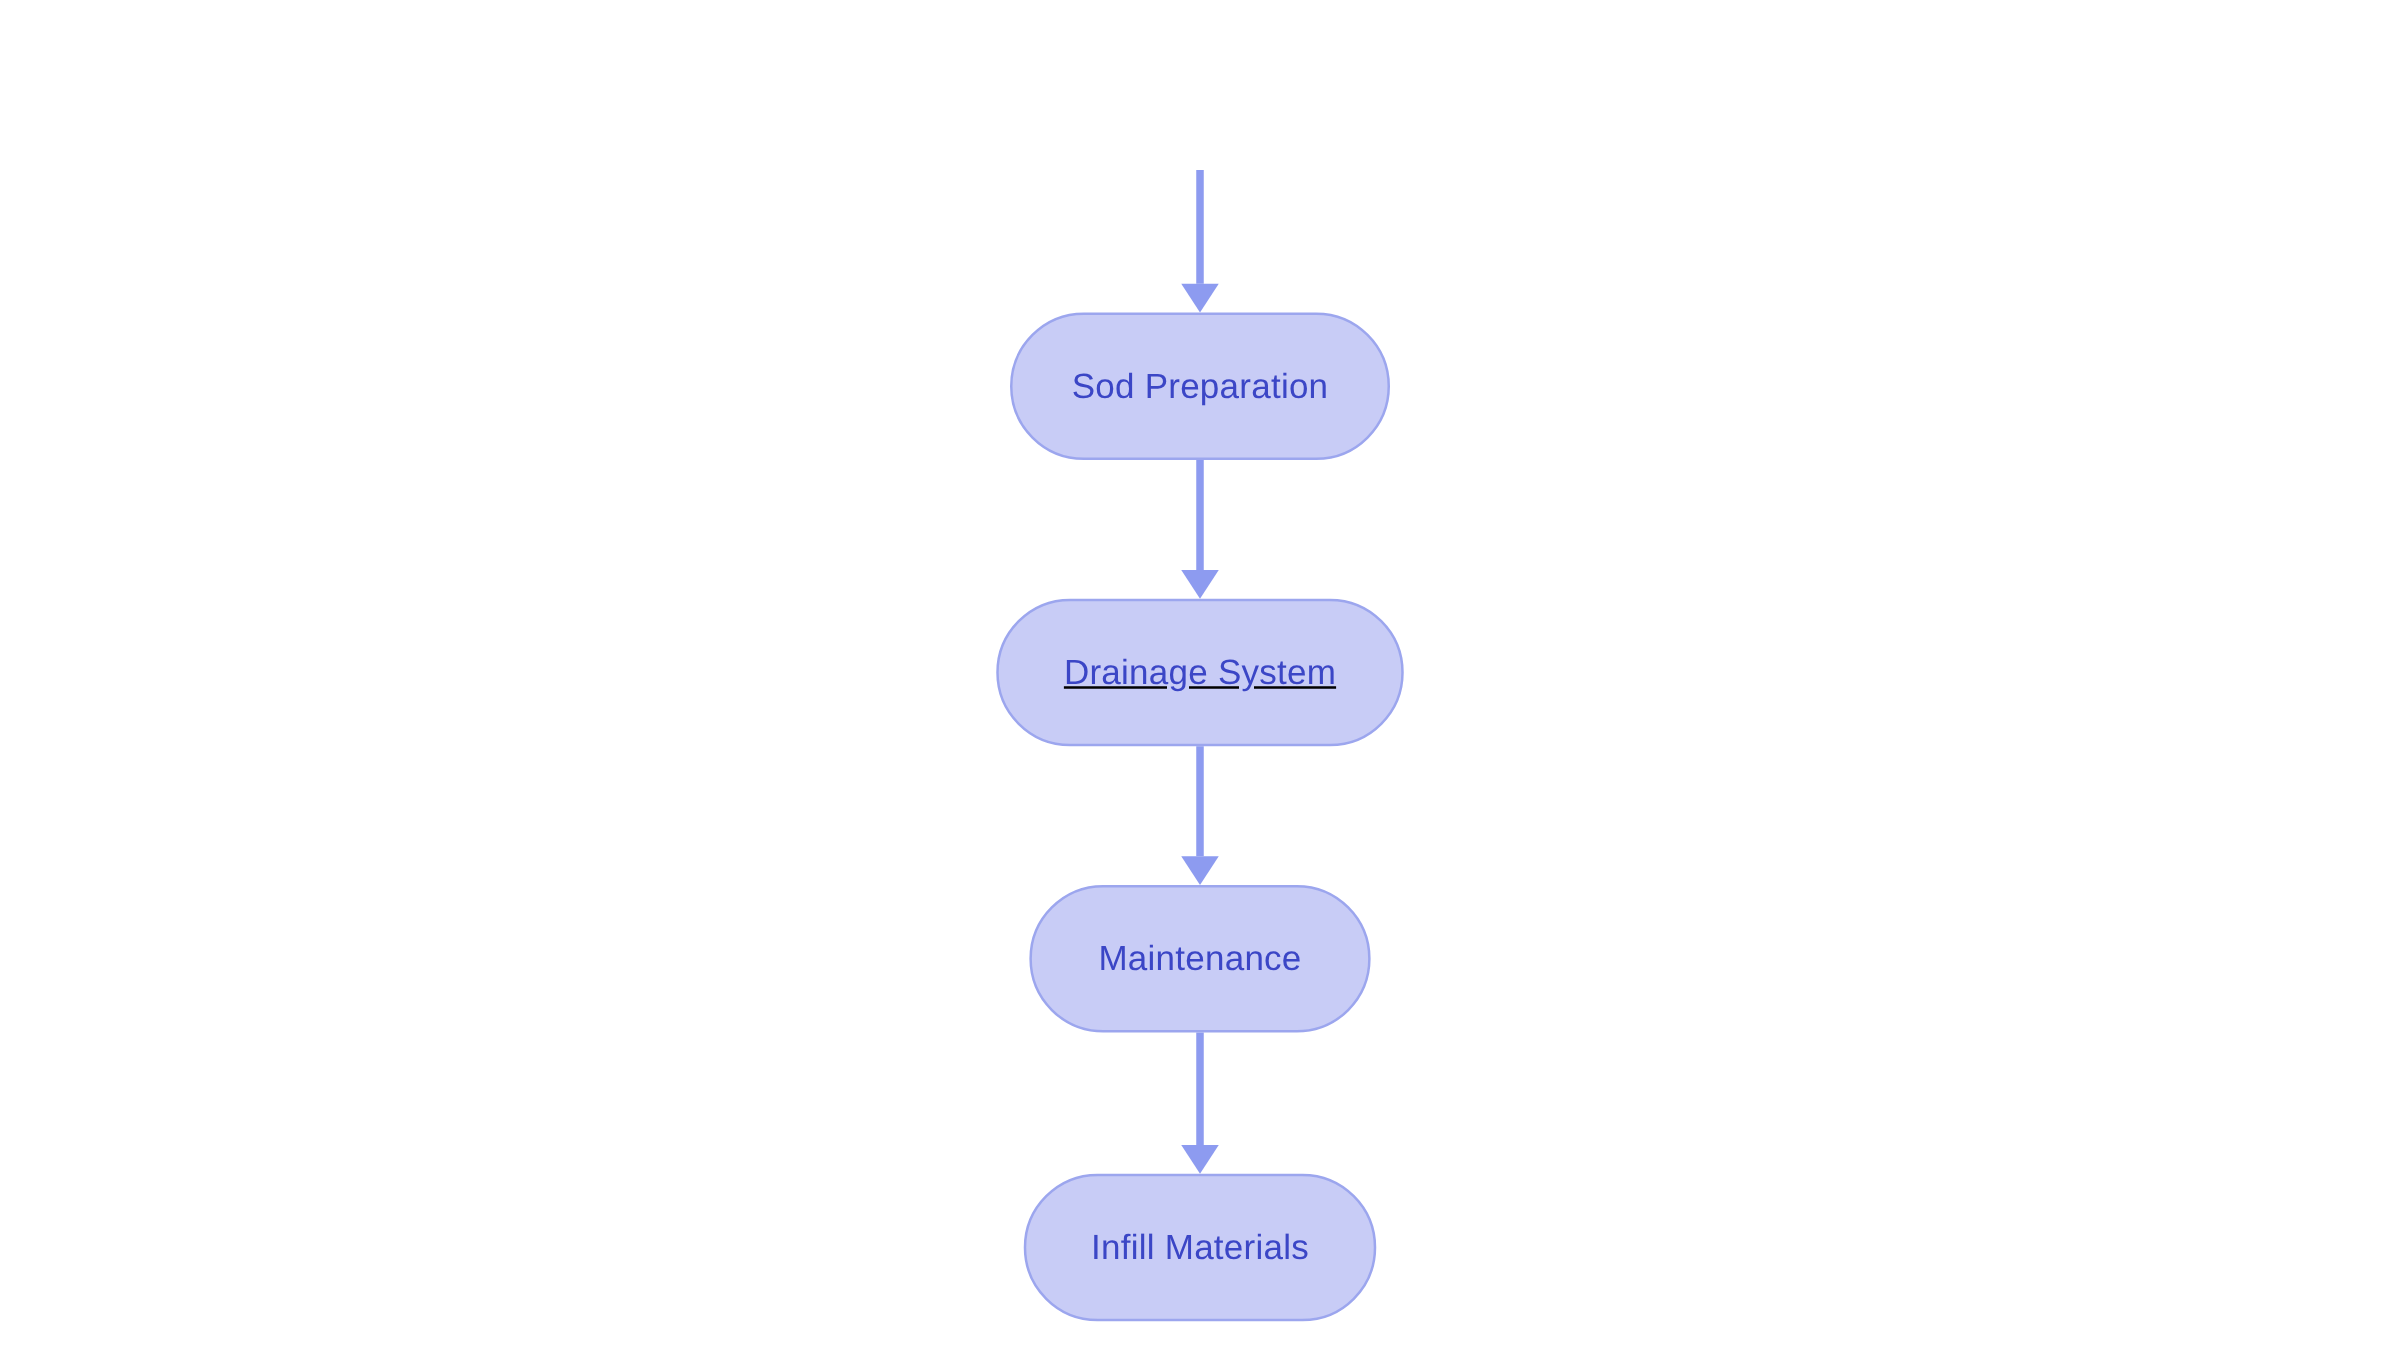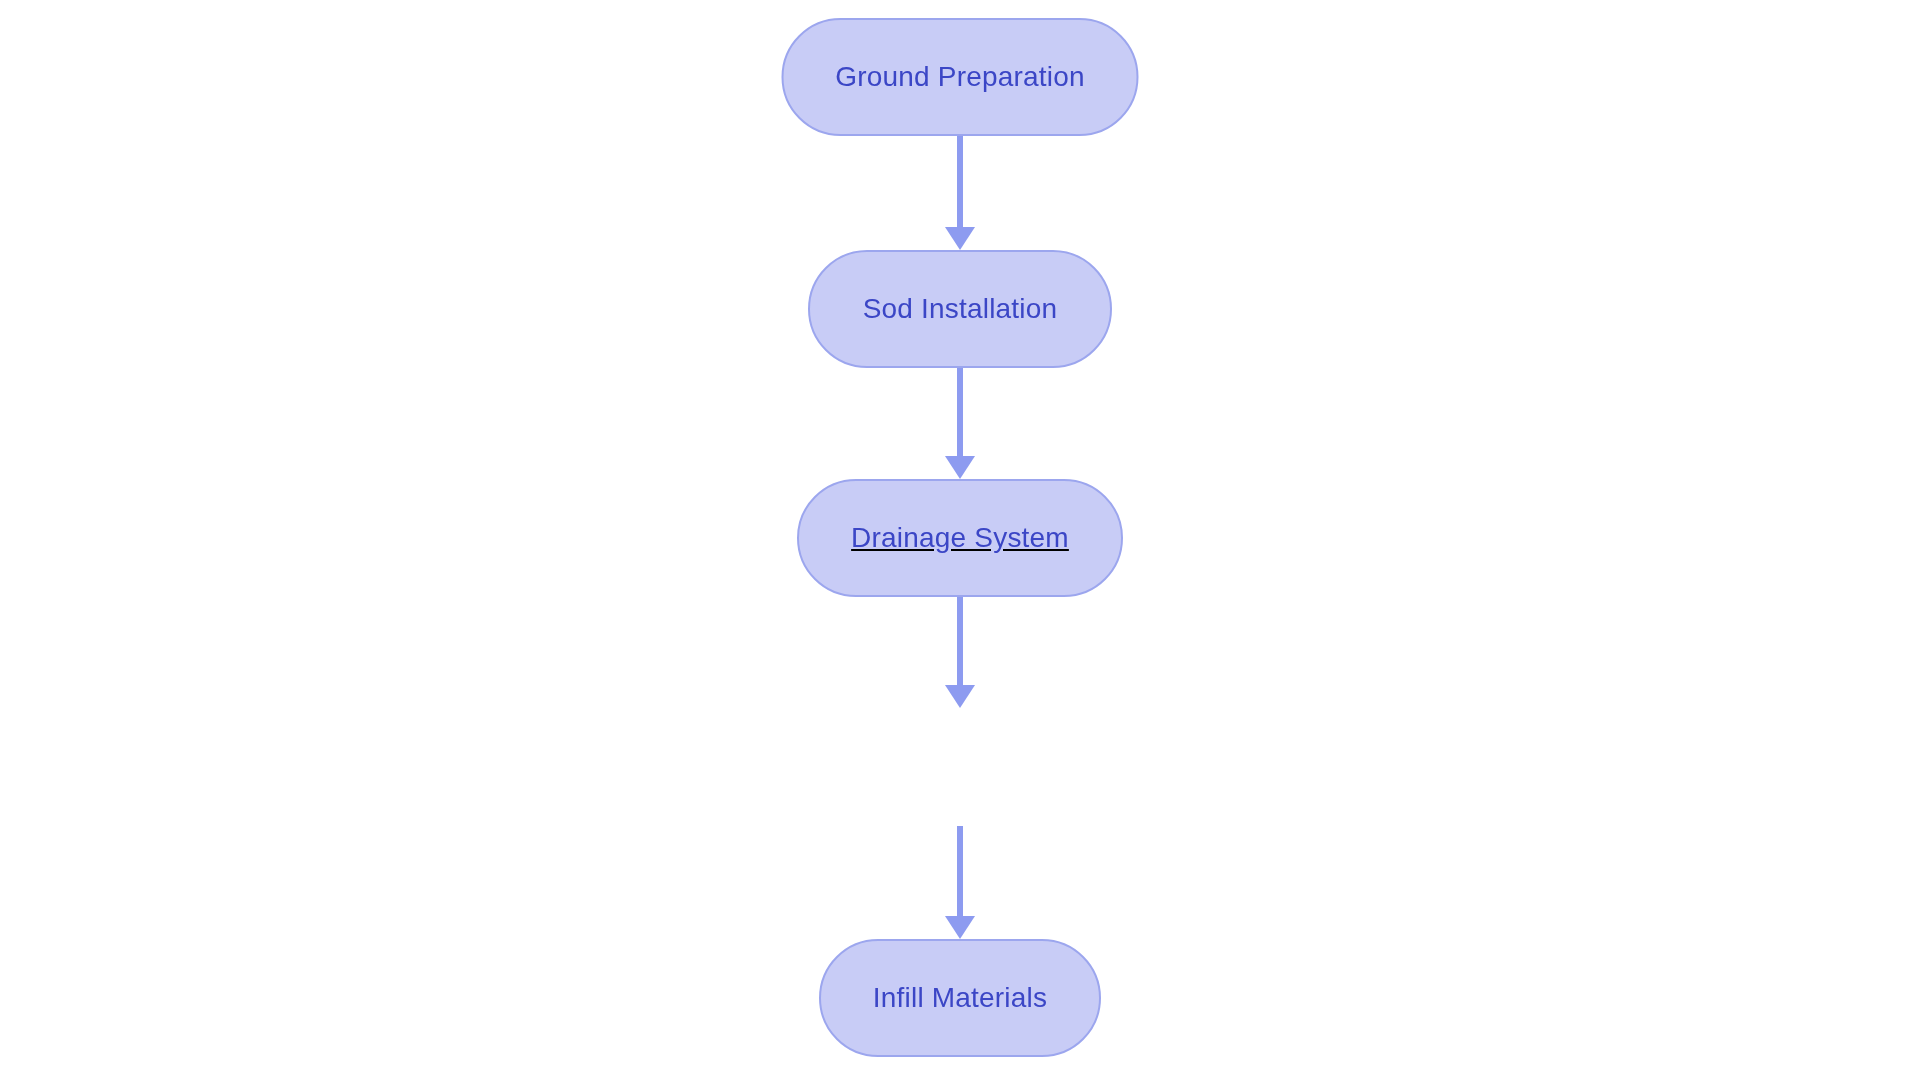--- a/index.html
+++ b/index.html
@@ -64,47 +64,47 @@
     border-left:15px solid transparent;
     border-right:15px solid transparent;
     border-top:23px solid var(--arrow);
   }
 </style>
 </head>
 <body>
 
 <div class="canvas">
 
-  <div class="flow-node n1">
-    <span class="node-label">Ground Preparation</span>
-  </div>
 
   <div class="flow-arrow a1">
     <div class="arrow-line"></div>
     <div class="arrow-head"></div>
   </div>
 
   <div class="flow-node n2">
-    <span class="node-label">Sod Installation</span>
+    <span class="node-label">Sod Preparation</span>
   </div>
 
   <div class="flow-arrow a2">
     <div class="arrow-line"></div>
     <div class="arrow-head"></div>
   </div>
 
   <div class="flow-node n3">
     <span class="node-label">Drainage System</span>
   </div>
 
   <div class="flow-arrow a3">
     <div class="arrow-line"></div>
     <div class="arrow-head"></div>
   </div>
 
+  <div class="flow-node n4">
+    <span class="node-label">Maintenance</span>
+  </div>
 
   <div class="flow-arrow a4">
     <div class="arrow-line"></div>
     <div class="arrow-head"></div>
   </div>
 
   <div class="flow-node n5">
     <span class="node-label">Infill Materials</span>
   </div>
 

